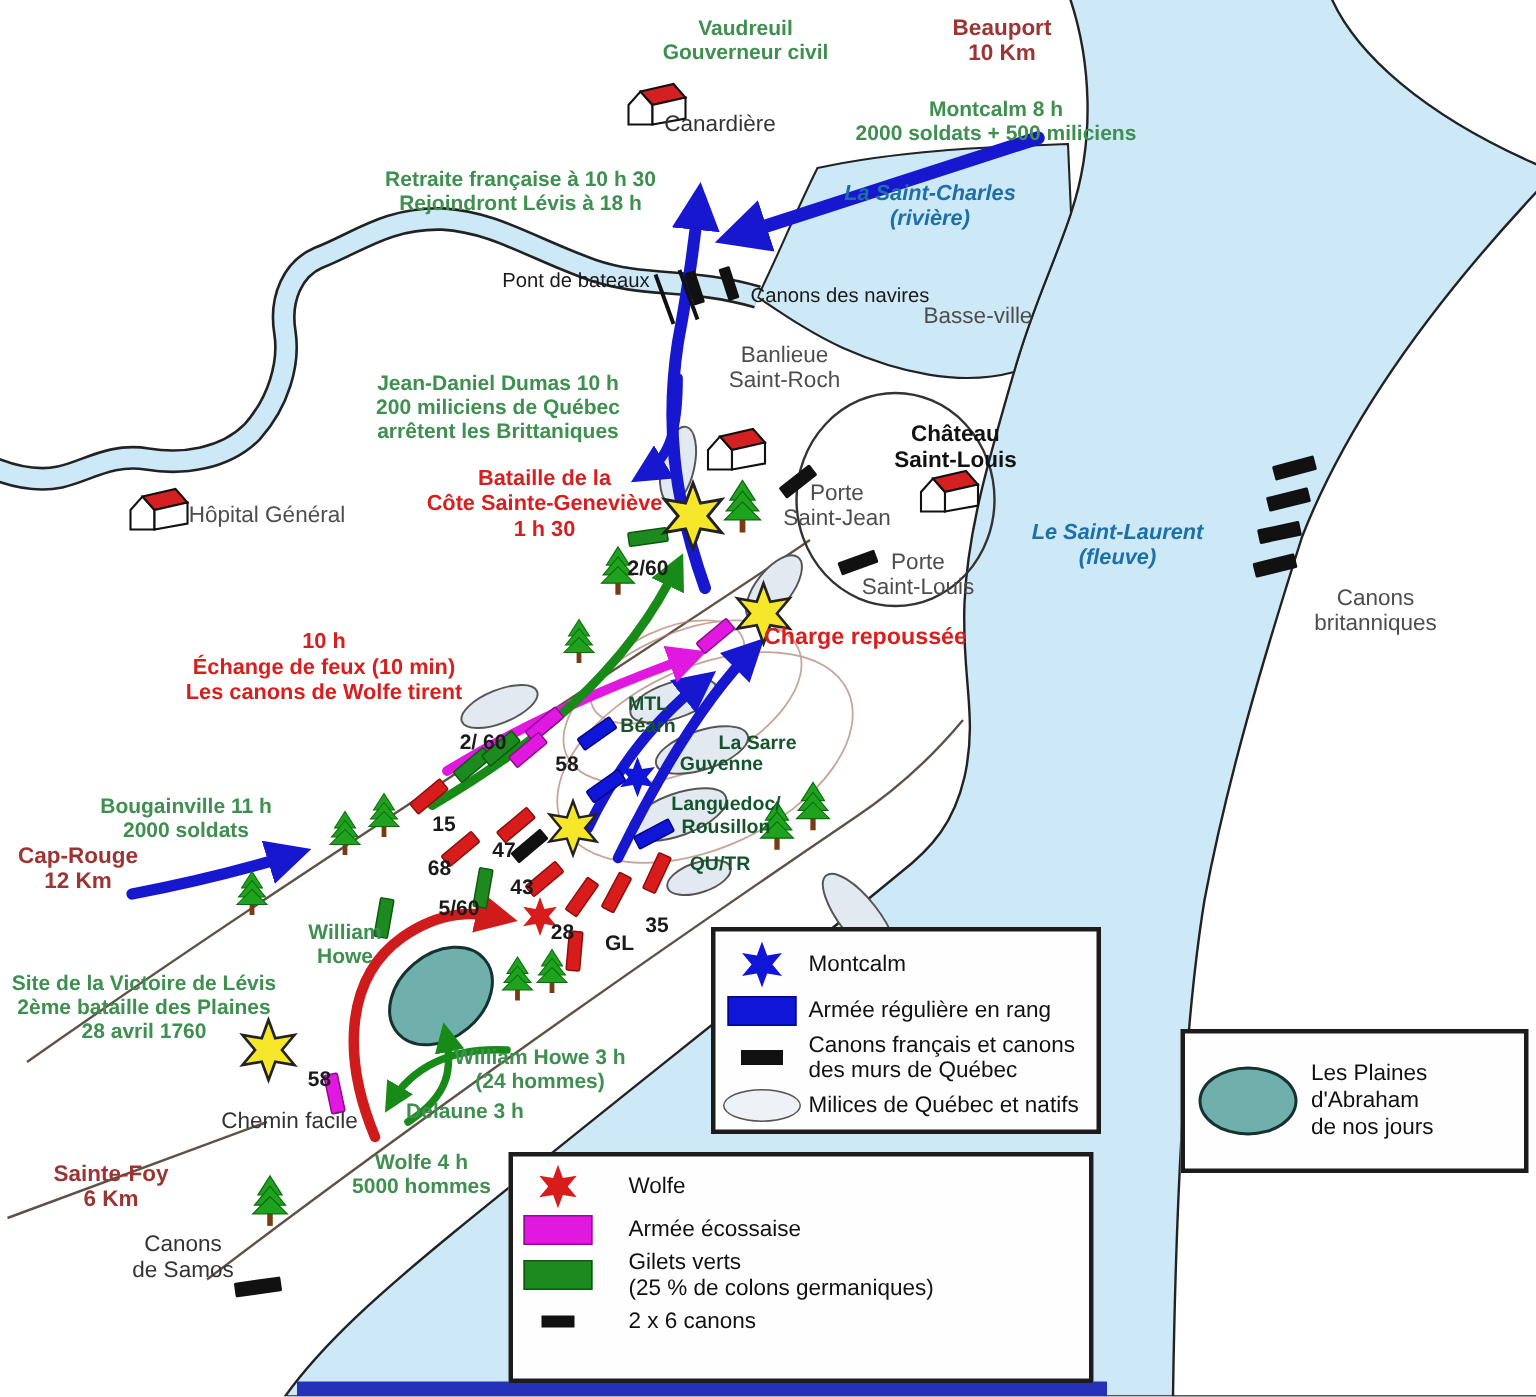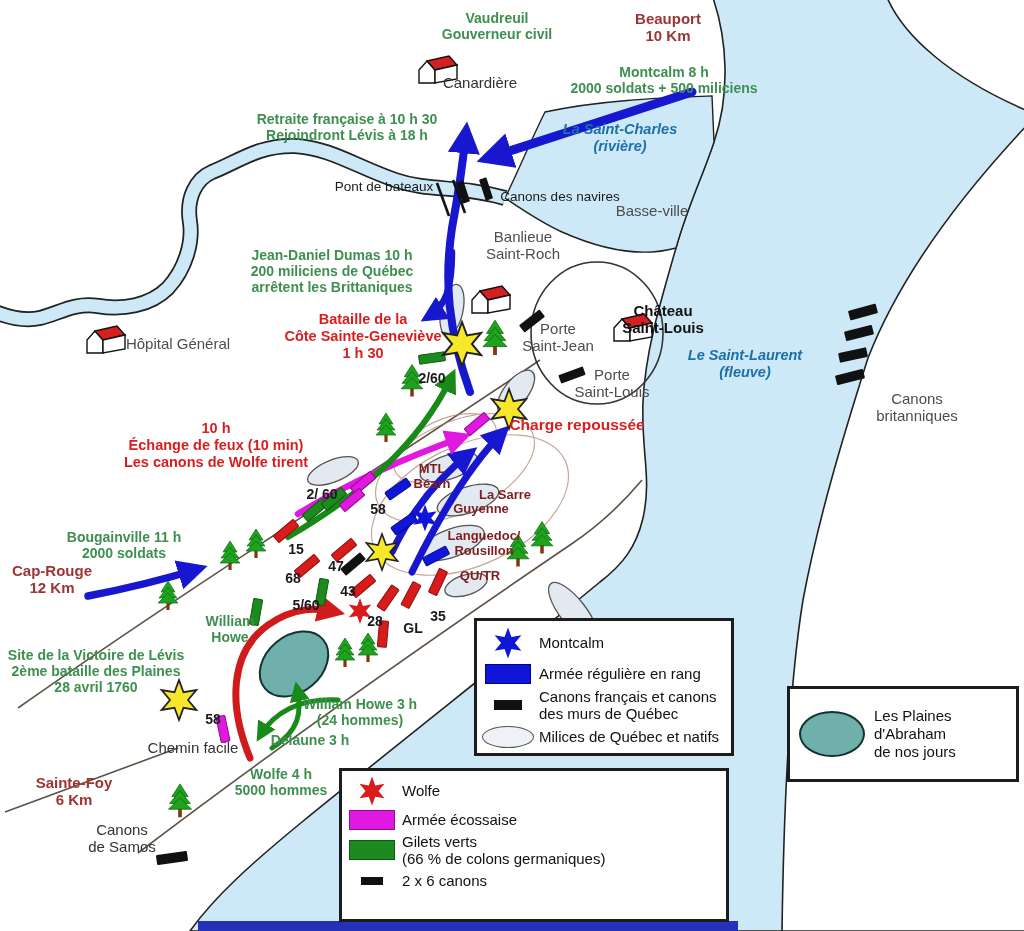--- a/index.html
+++ b/index.html
@@ -3,39 +3,39 @@
 <meta charset="utf-8">
 <style>
   html,body{margin:0;padding:0;background:#fff;}
   .stage{position:relative;width:1024px;height:931px;background:#fff;overflow:hidden;
          font-family:"Liberation Sans",sans-serif;}
   .stage svg.map{position:absolute;left:0;top:0;z-index:1;}
   #label-layer{position:absolute;left:0;top:0;width:100%;height:100%;z-index:2;pointer-events:none;}
   .map-label{position:absolute;transform:translateX(-50%);text-align:center;
              white-space:pre-line;line-height:1.16;}
   .green{color:#3f8f50;font-weight:bold;font-size:14px;}
-  .green-unit{color:#7f1d1d;font-weight:bold;font-size:13px;}
+  .green-unit{color:#14532d;font-weight:bold;font-size:13px;}
   .darkred{color:#9c3434;font-weight:bold;font-size:15px;}
   .blue-italic{color:#1d6fa8;font-weight:bold;font-style:italic;font-size:14.5px;}
   .red{color:#d81e1e;font-weight:bold;font-size:14.5px;}
   .red16{color:#d81e1e;font-weight:bold;font-size:15.5px;}
   .gray15{color:#4d4d4d;font-size:15px;}
   .black13{color:#1a1a1a;font-size:13.5px;}
   .black15{color:#333;font-size:15px;}
   .black-bold{color:#111;font-weight:bold;font-size:15px;}
   .num{color:#1a1a1a;font-size:14px;font-weight:600;}
   .legend{position:absolute;z-index:3;background:#fefefe;border:3px solid #1c1c1c;
           box-sizing:border-box;color:#111;font-size:15px;}
   .legend .row{display:flex;align-items:center;}
   .legend .sym{flex:0 0 62px;display:flex;justify-content:center;align-items:center;}
   .legend .lbl{white-space:pre-line;line-height:1.15;}
   .legend-fr{left:474px;top:618px;width:260px;height:138px;padding-top:6px;}
   .legend-fr .row{min-height:29px;}
   .legend-en{left:339px;top:768px;width:390px;height:154px;padding-top:5px;}
-  .legend-en .row{min-height:27px;}
+  .legend-en .row{min-height:27px;gap:17px;}
   .legend-en .sym{flex:0 0 60px;}
   .legend-pl{left:787px;top:686px;width:232px;height:96px;display:flex;align-items:center;}
   .legend-pl .sym{flex:0 0 84px;display:flex;justify-content:center;}
   .legend-pl .lbl{white-space:pre-line;line-height:1.2;font-size:15px;}
   .bar{display:inline-block;}
 </style>
 </head>
 <body>
 
 <div class="stage">
@@ -222,21 +222,21 @@
       <div class="map-label blue-italic" style="left: 620px; top: 121px;">La Saint-Charles
 (rivière)</div>
       <div class="map-label black13" style="left: 384px; top: 179px;">Pont de bateaux</div>
       <div class="map-label black13" style="left: 560px; top: 189px;">Canons des navires</div>
       <div class="map-label gray15" style="left: 652px; top: 202px;">Basse-ville</div>
       <div class="map-label gray15" style="left: 523px; top: 228px;">Banlieue
 Saint-Roch</div>
       <div class="map-label green" style="left: 332px; top: 247px;">Jean-Daniel Dumas 10 h
 200 miliciens de Québec
 arrêtent les Brittaniques</div>
-      <div class="map-label black-bold" style="left: 663px; top: 281px; margin-top: 21px;">Château
+      <div class="map-label black-bold" style="left: 637px; top: 281px;">Château
 Saint-Louis</div>
       <div class="map-label gray15" style="left: 178px; top: 335px;">Hôpital Général</div>
       <div class="map-label red" style="left: 363px; top: 311px;">Bataille de la
 Côte Sainte-Geneviève
 1 h 30</div>
       <div class="map-label gray15" style="left: 558px; top: 320px;">Porte
 Saint-Jean</div>
       <div class="map-label gray15" style="left: 612px; top: 366px;">Porte
 Saint-Louis</div>
       <div class="map-label blue-italic" style="left: 745px; top: 347px;">Le Saint-Laurent
@@ -329,21 +329,21 @@
     <span class="sym">
           <span class="bar" style="width:44px;height:18px;background:#e018e0;border:1.5px solid #8f0a8f;"></span>
         </span>
     <span class="lbl">Armée écossaise</span>
   </div>
   <div class="row">
     <span class="sym">
           <span class="bar" style="width:44px;height:18px;background:#1c8a1f;border:1.5px solid #0c5a10;"></span>
         </span>
     <span class="lbl">Gilets verts
-(66 % de colons germaniques)</span>
+(25 % de colons germaniques)</span>
   </div>
   <div class="row">
     <span class="sym">
           <span class="bar" style="width:22px;height:8px;background:#111;"></span>
         </span>
     <span class="lbl">2 x 6 canons</span>
   </div>
 </div>
 
 <div class="legend legend-pl">

